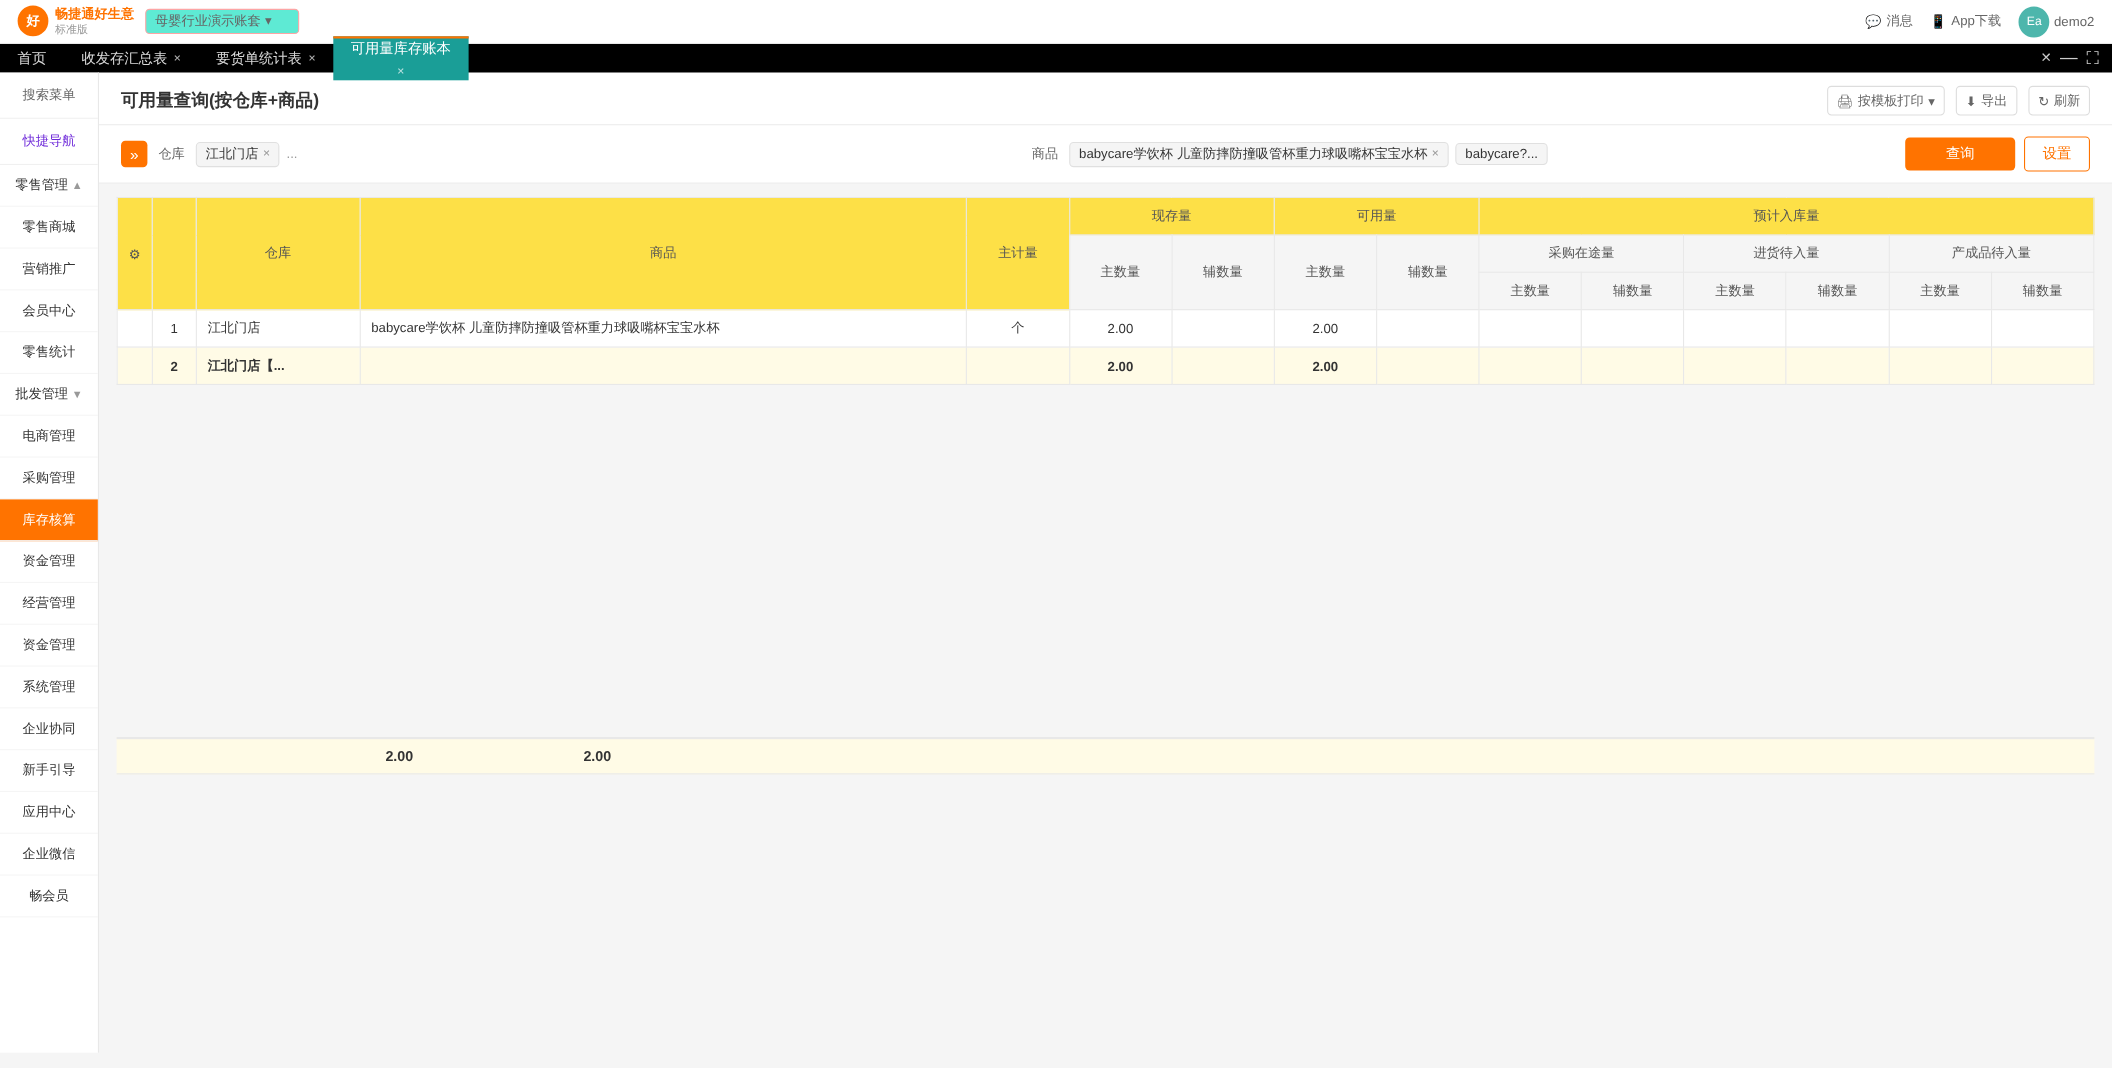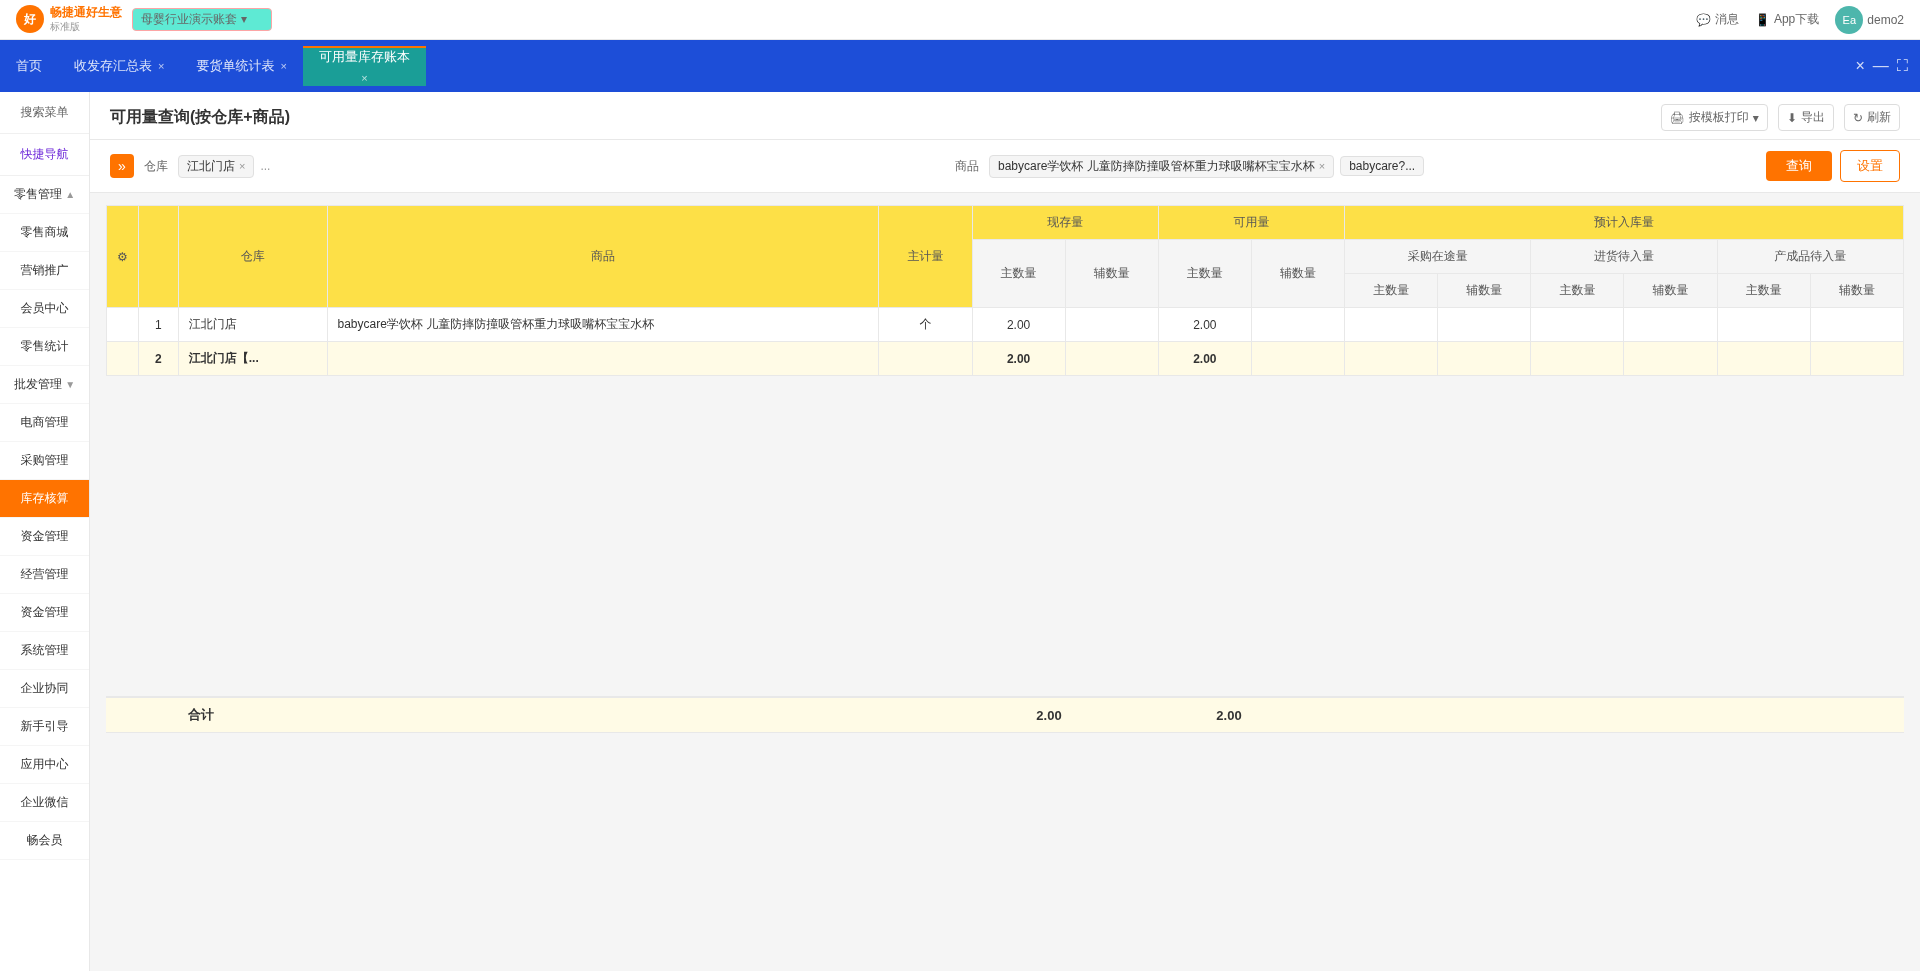--- a/index.html
+++ b/index.html
@@ -20,22 +20,22 @@
     .logo-icon { width: 28px; height: 28px; background: #ff7300; border-radius: 50%; display: flex; align-items: center; justify-content: center; color: #fff; font-size: 12px; font-weight: bold; }
     .logo-text { font-size: 12px; color: #ff7300; font-weight: bold; line-height: 1.2; }
     .logo-sub { font-size: 10px; color: #999; }
     .industry-selector { display: flex; align-items: center; gap: 4px; border: 1px solid #fca5a5; border-radius: 4px; padding: 2px 8px; cursor: pointer; font-size: 12px; color: #666; background: #5eead4; min-width: 140px; }
     .top-bar-right { display: flex; align-items: center; gap: 16px; }
     .top-right-item { display: flex; align-items: center; gap: 4px; font-size: 12px; color: #666; cursor: pointer; }
     .avatar { width: 28px; height: 28px; border-radius: 50%; background: #4db6ac; display: flex; align-items: center; justify-content: center; color: #fff; font-size: 11px; }
 
     
     .nav-tabs {
-      height: 52px;
-      background: #1d4ed8;
+      height: 26px;
+      background: #000000;
       display: flex;
       align-items: center;
       padding: 0 0 0 0;
     }
     .nav-tab {
       height: 40px;
       padding: 0 16px;
       display: flex;
       align-items: center;
       gap: 6px;
@@ -108,21 +108,21 @@
       align-items: center;
       gap: 10px;
       border-bottom: 1px solid #e8e8e8;
     }
     .filter-toggle { width: 24px; height: 24px; background: #ff7300; color: #fff; border-radius: 4px; display: flex; align-items: center; justify-content: center; cursor: pointer; font-size: 14px; flex-shrink: 0; }
     .filter-label { font-size: 12px; color: #666; white-space: nowrap; }
     .filter-tags { display: flex; align-items: center; gap: 6px; flex-wrap: wrap; flex: 1; }
     .filter-tag { display: flex; align-items: center; gap: 4px; background: #f5f5f5; border: 1px solid #e0e0e0; border-radius: 4px; padding: 2px 8px; font-size: 12px; color: #333; }
     .filter-tag .tag-close { cursor: pointer; color: #999; font-size: 11px; }
     .filter-more { font-size: 12px; color: #999; cursor: pointer; }
-    .query-btn { background: #ff7300; color: #fff; border: none; border-radius: 4px; padding: 6px 20px; font-size: 13px; cursor: pointer; }
+    .query-btn { background: #ff7300; color: #fff; border: none; border-radius: 4px; padding: 6px 37px; font-size: 13px; cursor: pointer; }
     .setting-btn { background: #fff; color: #ff7300; border: 1px solid #ff7300; border-radius: 4px; padding: 6px 16px; font-size: 13px; cursor: pointer; }
 
     
     .table-container {
       flex: 1;
       overflow: auto;
       padding: 0 16px;
       background: #f5f5f5;
     }
     .data-table {
@@ -395,21 +395,20 @@
             <td></td>
           </tr>
         </tbody>
       </table>
 
       <div style="height: 320px;"></div>
 
       <div style="position:sticky; bottom:0; background:#fffbe6; border-top:2px solid #e8e8e8; border-bottom:1px solid #e8e8e8; display:flex; align-items:center; font-size:13px; font-weight:bold; padding:8px 0;">
         <div style="width:32px;"></div>
         <div style="width:40px;"></div>
-        <div style="flex:1; padding-left:10px;">合计</div>
         <div style="width:80px; text-align:center;"></div>
         <div style="width:60px; text-align:center;"></div>
         <div style="width:90px; text-align:center;">2.00</div>
         <div style="width:90px; text-align:center;"></div>
         <div style="width:90px; text-align:center;">2.00</div>
         <div style="width:90px; text-align:center;"></div>
         <div style="width:90px;"></div>
         <div style="width:90px;"></div>
         <div style="width:90px;"></div>
         <div style="width:90px;"></div>

